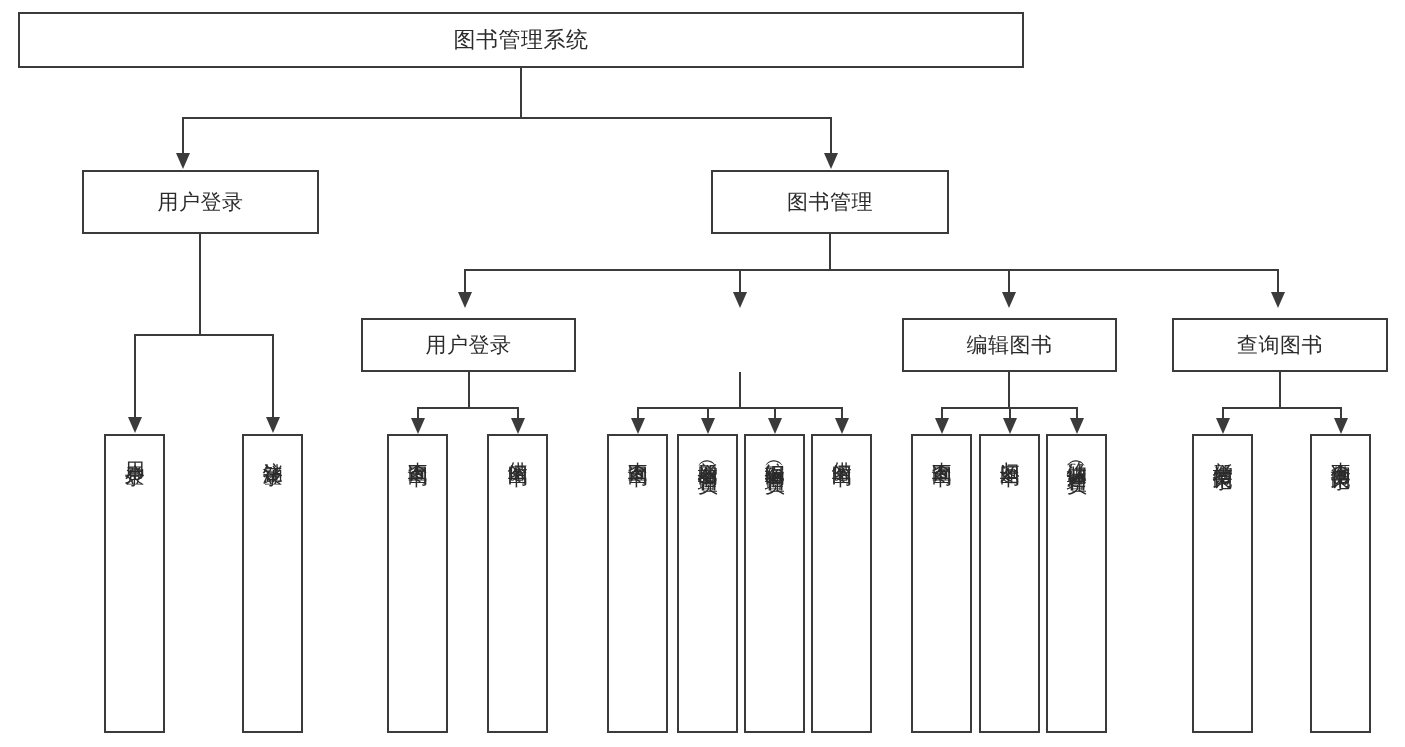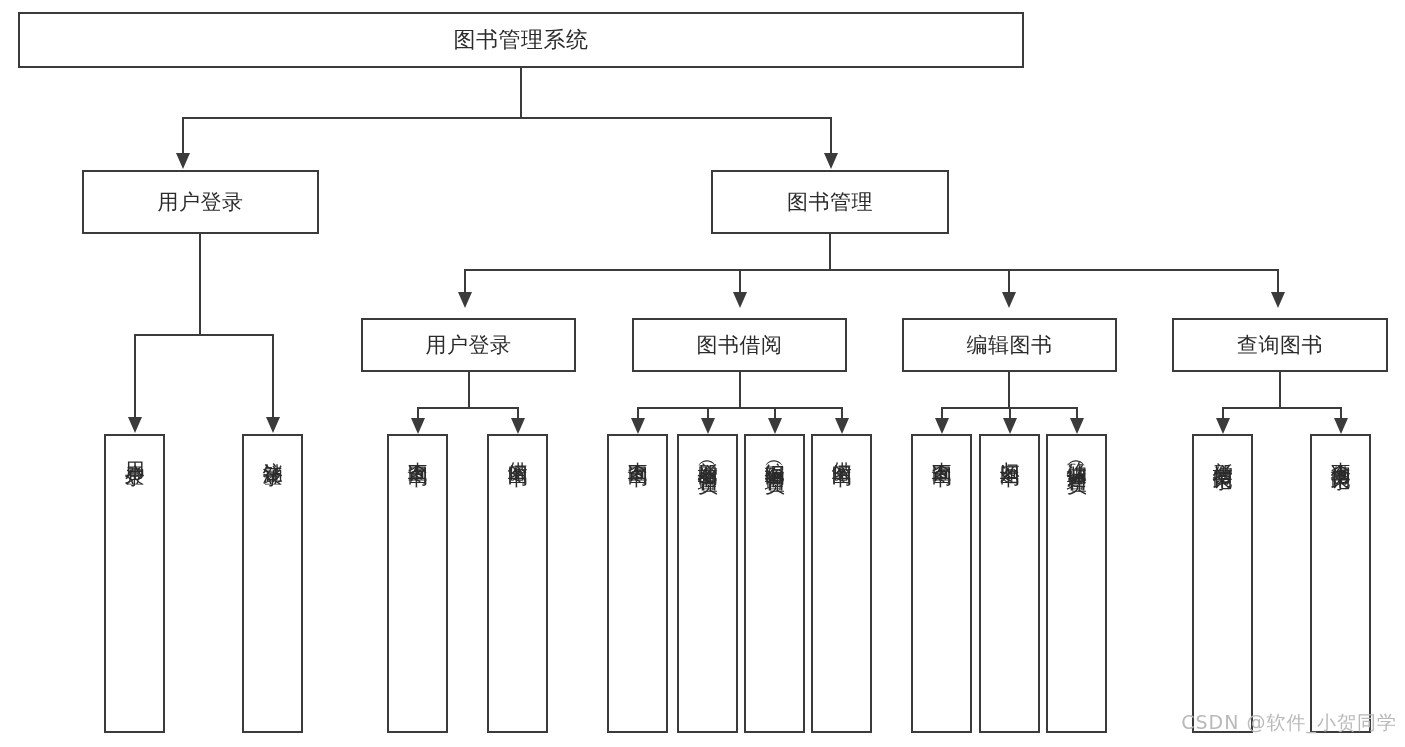--- a/index.html
+++ b/index.html
@@ -124,23 +124,20 @@
   <div class="vline" style="left:739px; top:269px; height:24px;"></div>
   <div class="arrow" style="left:733px; top:292px;"></div>
   <div class="vline" style="left:1008px; top:269px; height:24px;"></div>
   <div class="arrow" style="left:1002px; top:292px;"></div>
   <div class="vline" style="left:1277px; top:269px; height:24px;"></div>
   <div class="arrow" style="left:1271px; top:292px;"></div>
 
   <div class="node horiz" style="left:361px; top:318px; width:215px; height:54px;">
     <span class="label">用户登录</span>
   </div>
-  <div class="node horiz" style="left:632px; top:318px; width:215px; height:54px;">
-    <span class="label">图书借阅</span>
-  </div>
   <div class="node horiz" style="left:902px; top:318px; width:215px; height:54px;">
     <span class="label">编辑图书</span>
   </div>
   <div class="node horiz" style="left:1172px; top:318px; width:216px; height:54px;">
     <span class="label">查询图书</span>
   </div>
 
   <div class="vline" style="left:468px; top:372px; height:36px;"></div>
   <div class="hline" style="left:417px; top:407px; width:101px;"></div>
   <div class="vline" style="left:417px; top:407px; height:12px;"></div>
@@ -212,15 +209,14 @@
     <span class="label">确认归还（管理员）</span>
   </div>
 
   <div class="node vert" style="left:1192px; top:434px; width:61px; height:299px;">
     <span class="label">新增借阅记录</span>
   </div>
   <div class="node vert" style="left:1310px; top:434px; width:61px; height:299px;">
     <span class="label">查询借阅记录</span>
   </div>
 
-  <div id="watermark">CSDN @软件_小贺同学</div>
 
 </div>
 
 </body></html>

